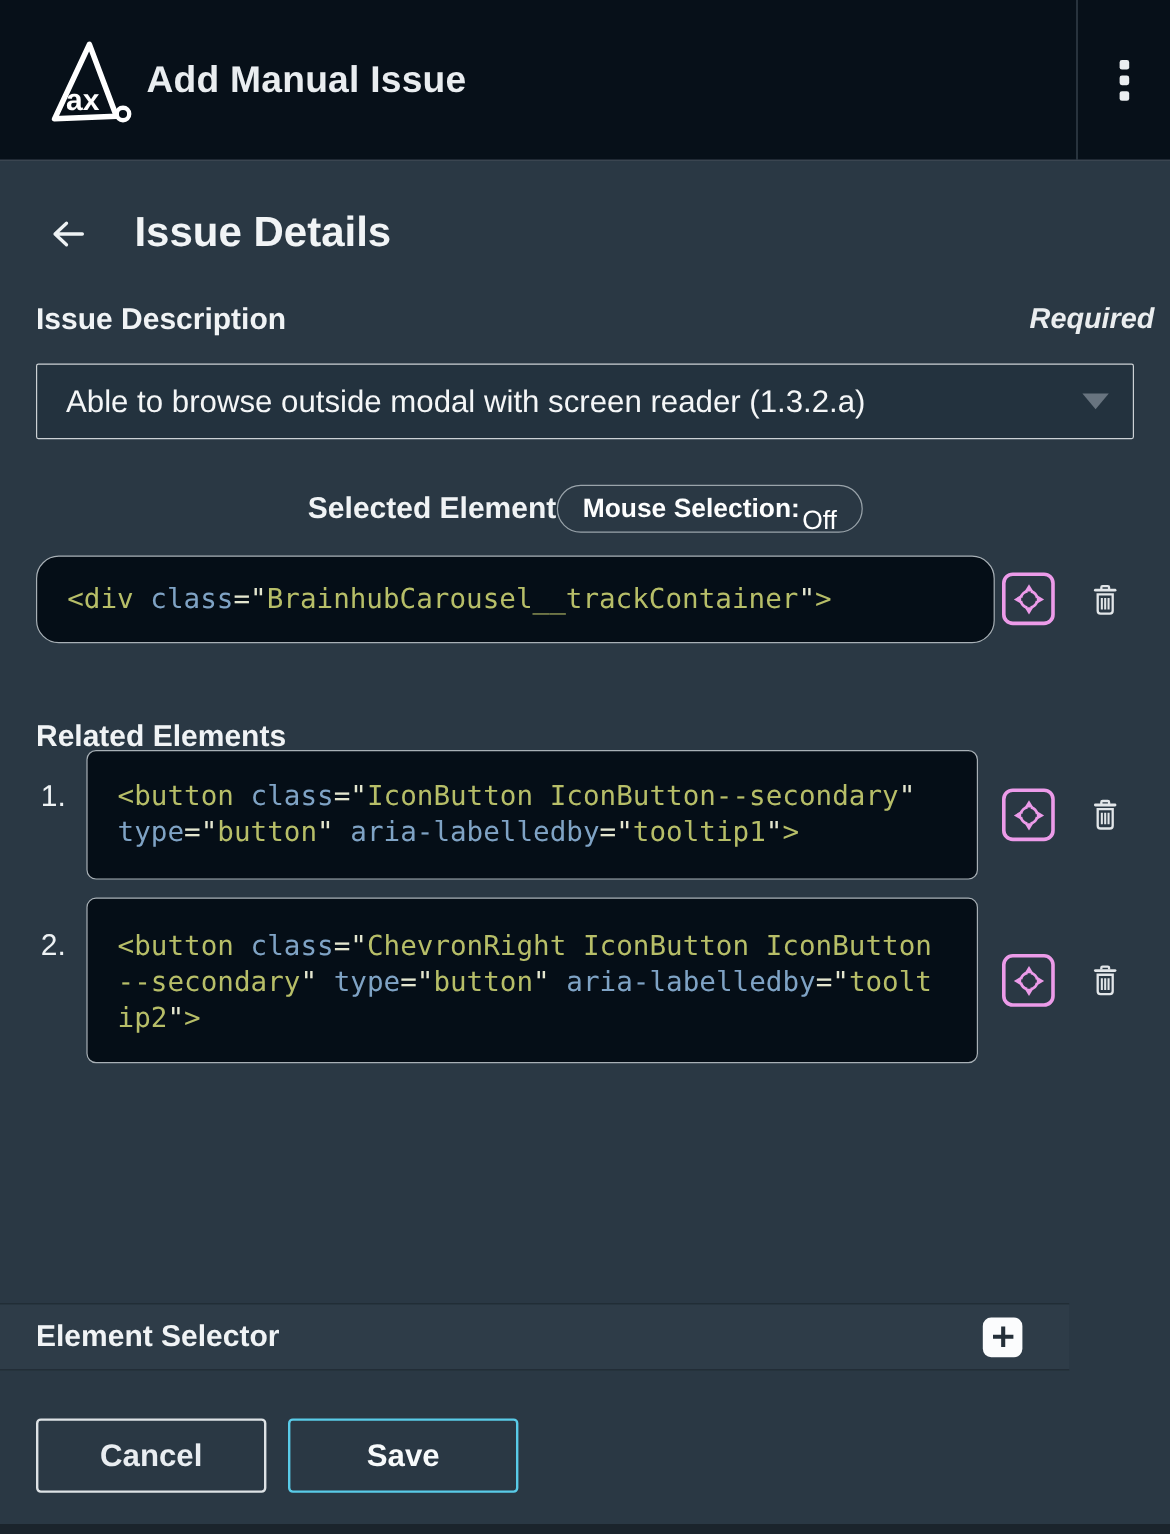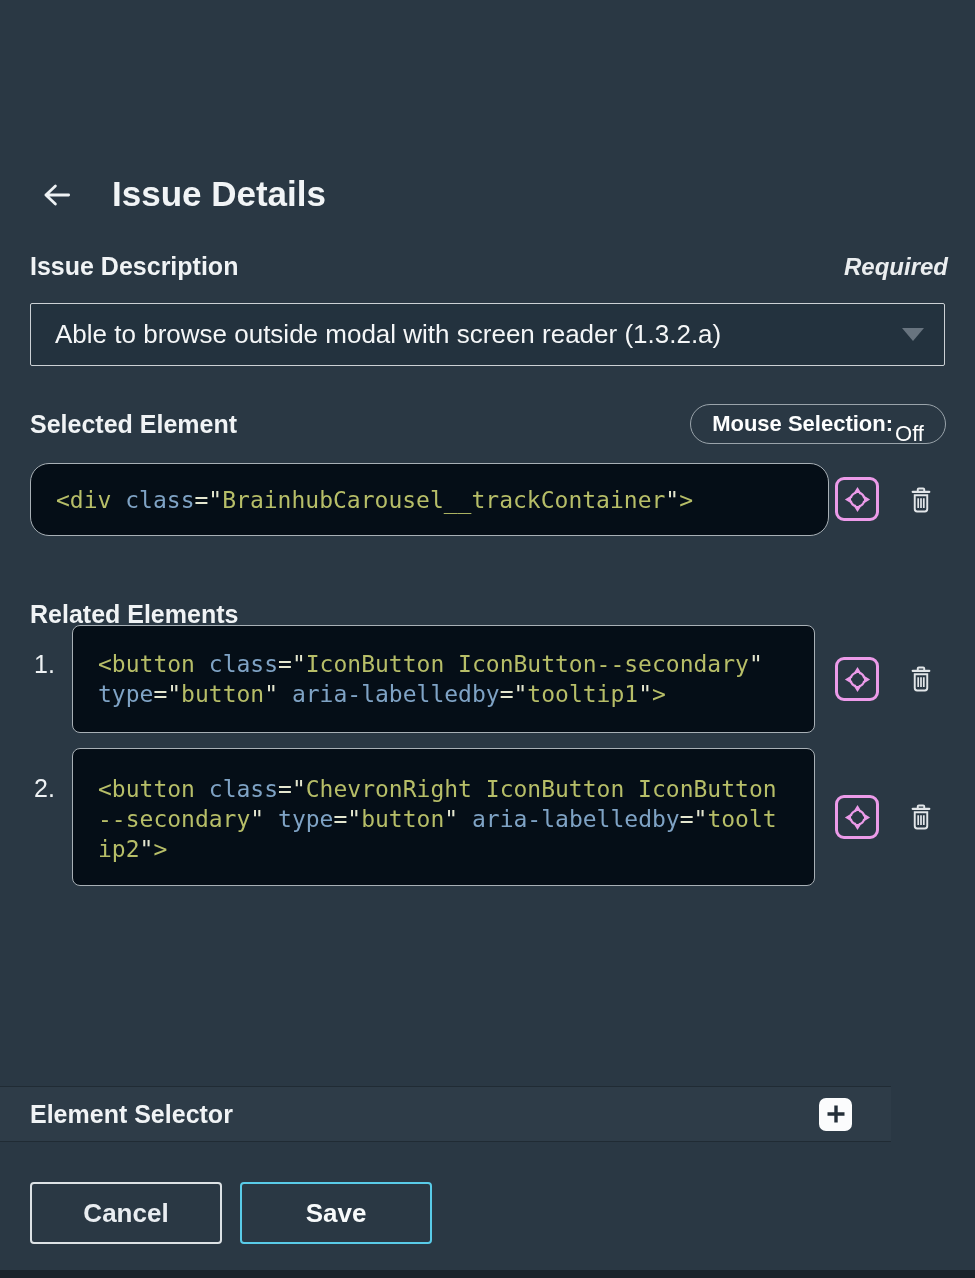--- a/index.html
+++ b/index.html
@@ -16,34 +16,34 @@
   .kebab-button{position:absolute;left:915px;top:45px;width:44px;height:44px;background:none;border:none;
           display:flex;flex-direction:column;align-items:center;justify-content:center;gap:5px;cursor:pointer;}
   .kebab-dot{width:8px;height:8px;border-radius:2px;background:#e9edf0;}
 
   
   .back-button{position:absolute;left:38px;top:176px;width:38px;height:38px;background:none;border:none;
           padding:0;cursor:pointer;display:flex;align-items:center;justify-content:center;}
   .page-title{position:absolute;left:112px;top:170px;font-size:35px;font-weight:600;color:#f1f4f6;line-height:48px;}
 
   
-  .desc-label-row{position:absolute;left:30px;right:27px;top:252px;display:flex;
-          justify-content:space-between;align-items:center;}
+  .desc-label-row{position:absolute;left:30px;right:13px;top:252px;display:flex;
+          justify-content:space-between;align-items:flex-start;}
   .field-label{font-size:25px;font-weight:600;color:#f0f3f5;}
   .required-hint{font-size:24px;font-style:italic;font-weight:700;color:#eaedef;}
   .select{position:absolute;left:30px;top:303px;width:915px;height:63px;background:#23323e;
           border:1px solid #ccd1d5;border-radius:2px;box-sizing:border-box;display:flex;align-items:center;
           justify-content:space-between;padding:0 20px 0 24px;cursor:pointer;}
   .select-value{font-size:26px;color:#f4f6f7;}
   .caret-down{width:0;height:0;border-left:11px solid transparent;border-right:11px solid transparent;
           border-top:13px solid #68747f;}
 
   
   .selected-row{position:absolute;left:30px;right:29px;top:404px;height:40px;display:flex;
-          justify-content:space-between;align-items:center;}
+          justify-content:center;align-items:center;}
   .pill-button{height:40px;border:1px solid #9aa4ab;border-radius:20px;background:transparent;
           display:flex;align-items:center;gap:2px;padding:0 21px;cursor:pointer;box-sizing:border-box;}
   .pill-label{font-size:22px;font-weight:700;color:#fdfefe;}
   .pill-value{font-size:22px;font-weight:400;color:#ffffff;margin-top:20px;}
 
   
   .code-box{position:absolute;background:#050e17;border:1px solid #a8b0b6;border-radius:8px;
           box-sizing:border-box;font-family:"DejaVu Sans Mono",monospace;font-size:23px;}
   .code-line{white-space:pre;line-height:30px;}
   #selected-code{left:30px;top:463px;width:799px;height:73px;display:flex;align-items:center;
@@ -78,20 +78,34 @@
           cursor:pointer;box-sizing:border-box;}
   #cancel-button{left:30px;border:2px solid #dde2e5;color:#e9edf1;}
   #save-button{left:240px;border:2px solid #59cbe8;color:#f7fafb;}
   .bottom-strip{position:absolute;left:0;top:1270px;width:975px;height:8px;background:#1b242c;}
 </style>
 </head>
 <body>
 
 <div id="app">
 
+  <div class="header">
+    <svg class="logo" width="78" height="78" viewBox="0 0 78 78">
+      <path d="M38.5 9 L9.5 71 L61 68.8 Z" fill="none" stroke="#ffffff" stroke-width="4.6" stroke-linejoin="round"></path>
+      <circle cx="66.5" cy="67" r="5.2" fill="#071019" stroke="#ffffff" stroke-width="3.6"></circle>
+      <text x="19" y="64" font-size="25" font-weight="700" fill="#ffffff">ax</text>
+    </svg>
+    <div class="header-title">Add Manual Issue</div>
+    <div class="header-divider"></div>
+    <button class="kebab-button" aria-label="menu">
+      <span class="kebab-dot"></span>
+      <span class="kebab-dot"></span>
+      <span class="kebab-dot"></span>
+    </button>
+  </div>
 
   <button class="back-button" aria-label="back">
     <svg width="36" height="36" viewBox="0 0 34 34" fill="none" stroke="#eef2f4" stroke-width="2.6" stroke-linecap="round" stroke-linejoin="round">
       <path d="M28 17 H6.5 M15.5 8.5 L6.5 17 L15.5 25.5"></path>
     </svg>
   </button>
   <div class="page-title">Issue Details</div>
 
   <div class="desc-label-row">
     <span class="field-label">Issue Description</span>

